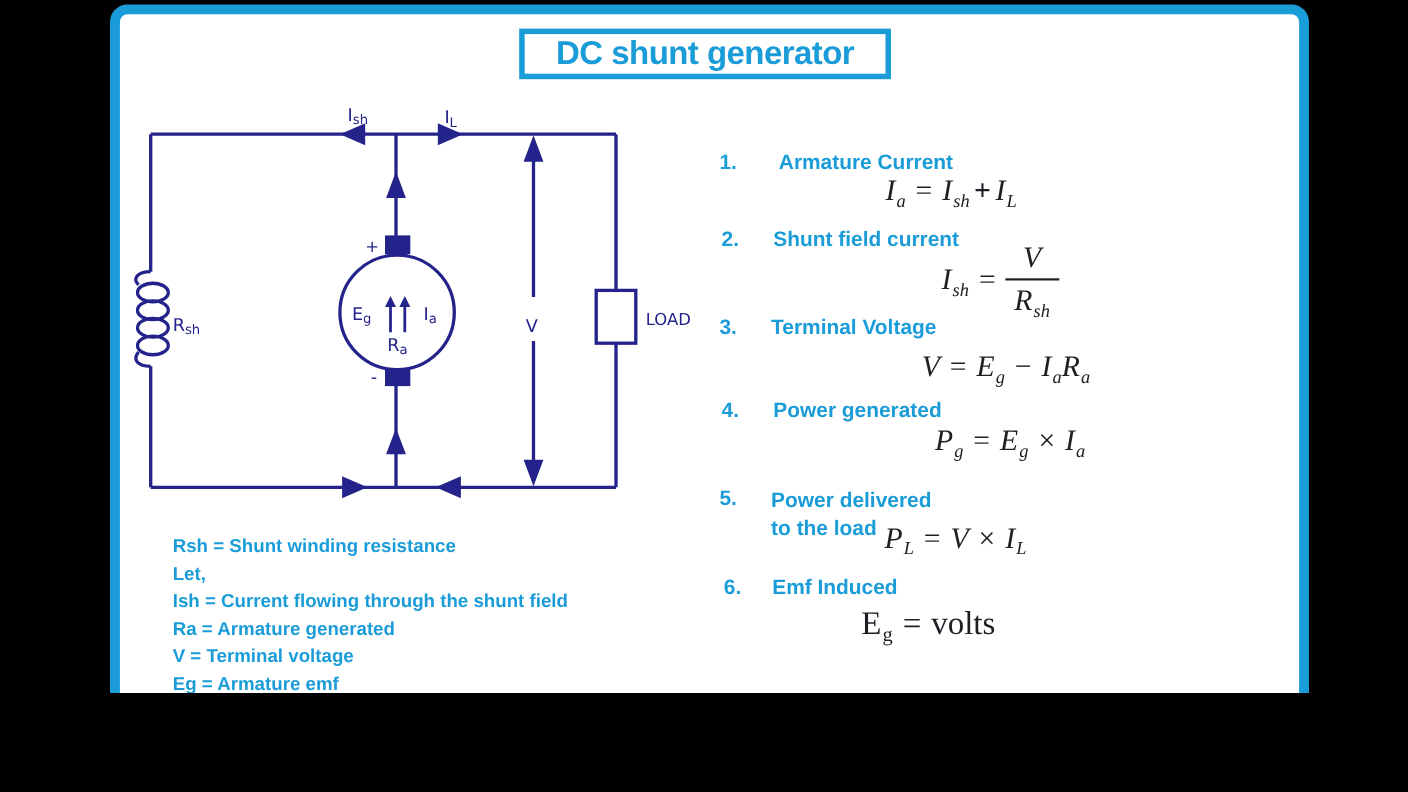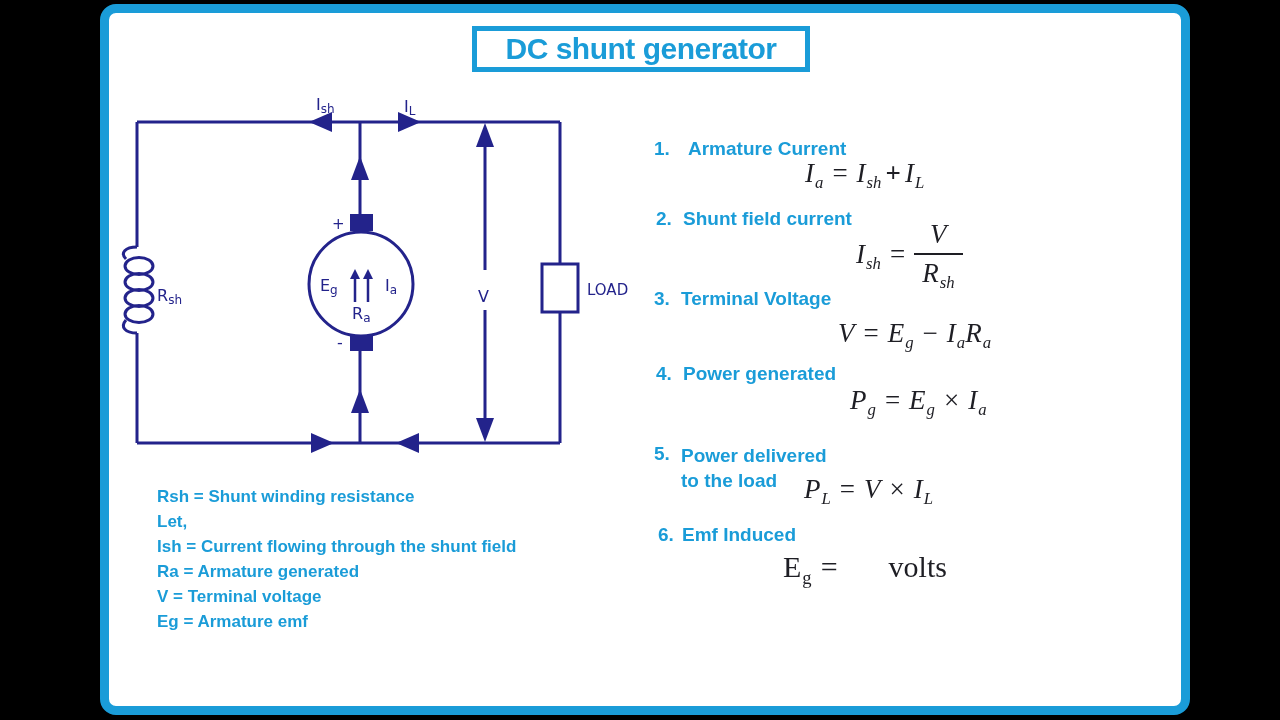--- a/index.html
+++ b/index.html
@@ -1,54 +1,54 @@
 <!DOCTYPE html>
 <html><head>
 <meta charset="utf-8">
 <style>
   html,body{margin:0;padding:0;background:#000;}
-  .stage{position:relative;width:1280px;height:720px;background:#000;overflow:hidden;
+  .stage{position:relative;width:1280px;height:630px;background:#000;overflow:hidden;
          font-family:"Liberation Sans",sans-serif;}
   .panel{position:absolute;left:100px;top:4px;width:1090px;height:711px;
          background:#ffffff;border:9px solid #1a9cd8;border-radius:16px;box-sizing:border-box;}
   .title-box{position:absolute;left:472px;top:26px;width:338px;height:46px;
          border:5px solid #1a9cd8;box-sizing:border-box;background:#fff;
          display:flex;align-items:center;justify-content:center;}
   .title-box span{font-weight:bold;font-size:30px;color:#1a9cd8;letter-spacing:-0.5px;
          font-family:"Liberation Sans",sans-serif;}
 
   
   .circuit{position:absolute;left:0;top:0;}
   .circuit text{font-family:"DejaVu Sans",sans-serif;fill:#23238b;font-size:16px;}
   .circuit .sub{font-size:12px;}
   .circuit .small{font-size:15px;}
 
   
   .fh{position:absolute;display:flex;color:#1a9cd8;font-weight:bold;font-size:19px;
       font-family:"Liberation Sans",sans-serif;}
   .fh .num{width:27px;flex:0 0 auto;}
-  .fh .lbl{white-space:nowrap;}
+  .fh .lbl{white-space:nowrap;margin-left:20px;}
   .fh .lbl div{line-height:25px;}
   #h1{left:654px;top:138px;} #h1 .num{width:34px;}
   #h2{left:656px;top:208px;}
   #h3{left:654px;top:288px;}
   #h4{left:656px;top:363px;}
   #h5{left:654px;top:443px;}
   #h6{left:658px;top:524px;} #h6 .num{width:24px;}
 
   
   .formula{position:absolute;display:flex;align-items:center;color:#1e1e24;
       font-family:"Liberation Serif",serif;font-size:27px;}
   .formula .tok{font-style:italic;white-space:pre;}
   .formula .tok sub{font-size:0.62em;font-style:italic;line-height:0;margin-left:1px;}
   .formula .tok.op{font-style:normal;padding:0 9px;}
   .formula .tok.opb{font-style:normal;font-weight:bold;padding:0 4px;}
   .formula .tok.rm{font-style:normal;}
   .formula .tok.rm sub{font-style:normal;}
-  .formula .tok.gap{margin-left:42px;}
+  .formula .tok.gap{}
   .frac{display:inline-flex;flex-direction:column;align-items:center;text-align:center;}
   .frac .fnum{padding:0 8px 3px;}
   .frac .fden{border-top:2px solid #1e1e24;padding:3px 8px 0;}
   .frac .fnum,.frac .fden{display:flex;justify-content:center;}
   #f1{left:805px;top:158px;}
   #f2{left:856px;top:219px;}
   #f3{left:838px;top:318px;}
   #f4{left:850px;top:385px;}
   #f5{left:804px;top:474px;}
   #f6{left:783px;top:550px;font-size:30px;}

